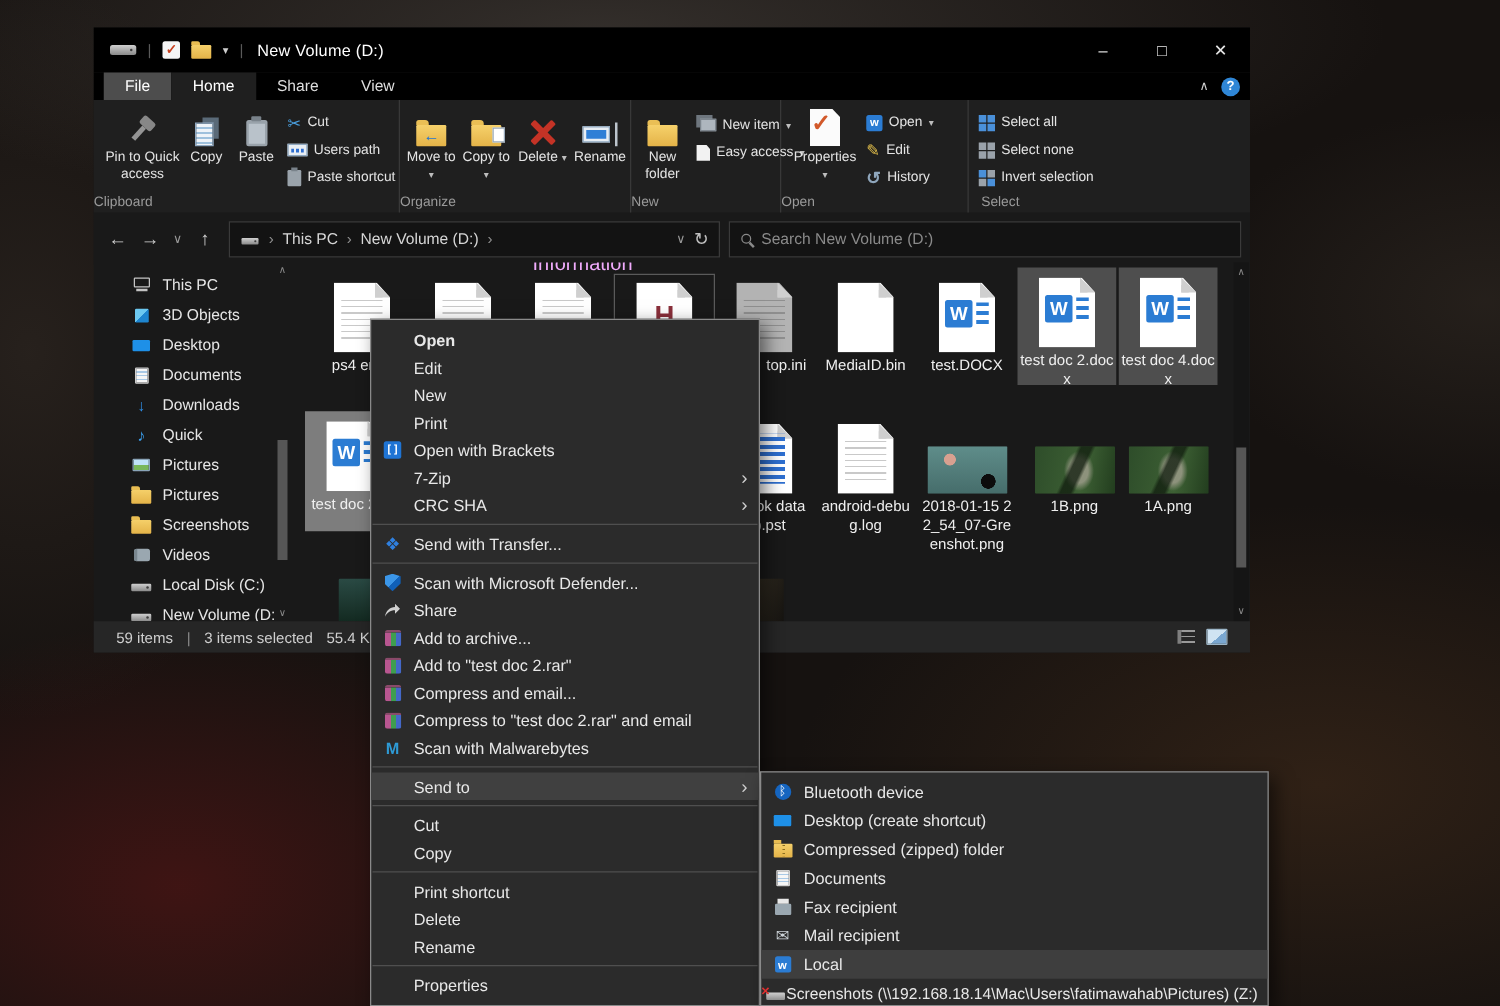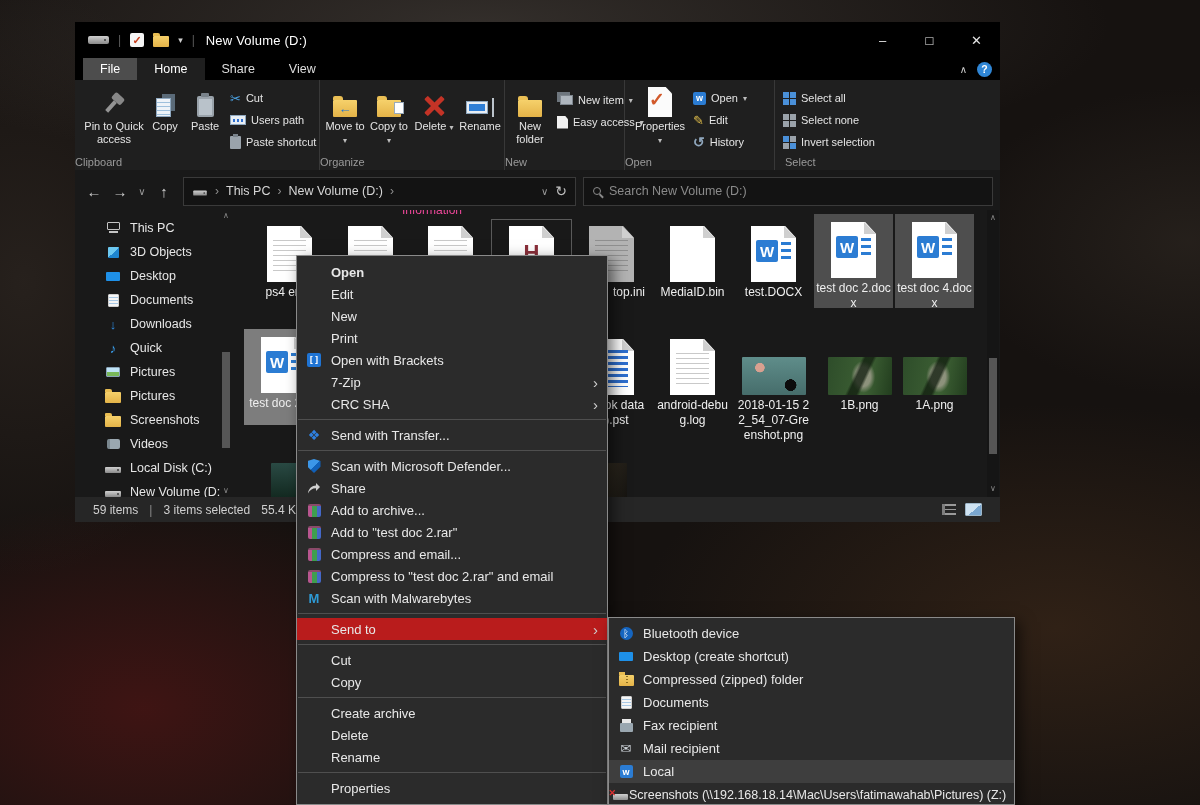--- a/index.html
+++ b/index.html
@@ -104,21 +104,21 @@
   .ic-down { color:#2f8fe8; font-weight:bold; font-size:13px; }
   .ic-music { color:#3aa0f0; font-size:13px; }
   .ic-pic { width:14px; height:10px; background:linear-gradient(#bfe3f7 0 45%,#79b85a 45%); border:1px solid #8aa4b8; border-radius:1px; }
   .ic-video { width:13px; height:10px; background:#9aa7b0; border-radius:2px; border-left:3px solid #7a878f; }
   .ic-drive { width:16px; height:6px; background:linear-gradient(#cfcfcf,#8a8a8a); border-radius:1px; position:relative; margin-top:3px; }
   .ic-drive:after { content:""; position:absolute; right:2px; top:2px; width:2px; height:2px; background:#3d3d3d; border-radius:50%; }
   .vscroll { position:absolute; width:12px; top:0; bottom:0; }
   .vs-ch { position:absolute; left:0; right:0; text-align:center; color:#8a8a8a; font-size:8px; height:12px; line-height:12px; }
   .vs-thumb { position:absolute; left:2px; right:2px; background:#565656; }
   .files { position:absolute; left:165px; top:0; right:15px; bottom:0; overflow:hidden; }
-  .ghead { position:absolute; left:162px; top:-7px; font-size:12px; color:#ec4899; }
+  .ghead { position:absolute; left:186px; top:-7px; font-size:16px; color:#f0abfc; }
   .tile { position:absolute; width:79px; text-align:center; padding-top:2px; }
   .tile.sel1 { background:#4e4e4e; height:94px; }
   .tile.sel2 { background:#7d7d7d; height:96px; }
   .ticon { height:62px; display:flex; align-items:flex-end; justify-content:center; }
   .tname { font-size:12px; color:#efefef; line-height:15px; margin-top:3px; word-break:break-all; padding:0 1px; }
   .fi { position:relative; width:45px; height:56px; background:#fff; clip-path:polygon(0 0,76% 0,100% 21%,100% 100%,0 100%); }
   .fi .fold { position:absolute; top:0; right:0; border:6px solid; border-color:transparent transparent #cfcfcf #cfcfcf; }
   .fi .lines { position:absolute; left:6px; right:6px; top:10px; bottom:8px; background:repeating-linear-gradient(transparent 0 4px,#c9c9c9 4px 5px); }
   .fi.ini { background:#b3b3b3; } .fi.ini .lines { background:repeating-linear-gradient(transparent 0 4px,#8f8f8f 4px 5px); }
   .fi .hch { position:absolute; left:0; right:0; top:14px; color:#8a2f3a; font-weight:bold; font-size:22px; }
@@ -132,21 +132,21 @@
   .th-part2 { background: linear-gradient(110deg,#3a3326,#151310); width:30px; height:36px; }
   
   .statusbar { position:absolute; left:0; right:0; bottom:0; height:25px; background:#262626; display:flex; align-items:center; padding:0 18px; font-size:12px; color:#cfcfcf; gap:11px; }
   .sv { margin-left:auto; display:flex; gap:9px; align-items:center; }
   .sv-list { width:14px; height:11px; background:repeating-linear-gradient(#9a9a9a 0 1.5px, transparent 1.5px 4.5px); border-left:3px solid #7e7e7e; }
   .sv-thumbs { width:17px; height:13px; background:linear-gradient(140deg,#cfe3f2 0 55%, #7aa7d0 55%); border:1px solid #9db6c8; border-radius:1px; }
   
   .cmenu { position:absolute; left:296px; top:255px; width:312px; height:550px; background:#2b2b2b; border:1px solid #8a8a8a; box-shadow:5px 5px 14px rgba(0,0,0,.55); padding-top:5px; overflow:hidden; z-index:10; font-size:13px; color:#e8e8e8; }
   .mi { height:22px; display:flex; align-items:center; padding-left:34px; position:relative; white-space:nowrap; }
   .mi.bold { font-weight:bold; }
-  .mi.hl { background:#b91c1c; }
+  .mi.hl { background:#404040; }
   .mic { position:absolute; left:8px; width:18px; height:18px; display:flex; align-items:center; justify-content:center; }
   .marr { position:absolute; right:9px; color:#cfcfcf; font-size:15px; line-height:1; font-weight:normal; }
   .msep { height:1px; background:#4f4f4f; margin:4px 1px; }
   .smenu { position:absolute; left:608px; top:617px; width:407px; height:188px; background:#2b2b2b; border:1px solid #8a8a8a; box-shadow:5px 5px 14px rgba(0,0,0,.55); padding-top:4px; overflow:hidden; z-index:11; font-size:13px; color:#e8e8e8; }
   .si { height:23px; display:flex; align-items:center; padding-left:34px; position:relative; white-space:nowrap; }
   .si.hl { background:#3e3e3e; }
   .si.long { padding-left:20px; font-size:12.5px; }
   .si.long .mic { left:2px; }
   
   .mic-brackets { width:14px; height:14px; background:#1f74d4; border-radius:2px; color:#fff; font-size:9px; font-weight:bold; font-family:"DejaVu Sans Mono",monospace; display:flex; align-items:center; justify-content:center; }
@@ -685,21 +685,21 @@
       </div>
     <div class="msep"></div>
     <div class="mi">
         <span>Cut</span>
       </div>
     <div class="mi">
         <span>Copy</span>
       </div>
     <div class="msep"></div>
     <div class="mi">
-        <span>Create archive</span>
+        <span>Print shortcut</span>
       </div>
     <div class="mi">
         <span>Delete</span>
       </div>
     <div class="mi">
         <span>Rename</span>
       </div>
     <div class="msep"></div>
     <div class="mi">
         <span>Properties</span>

